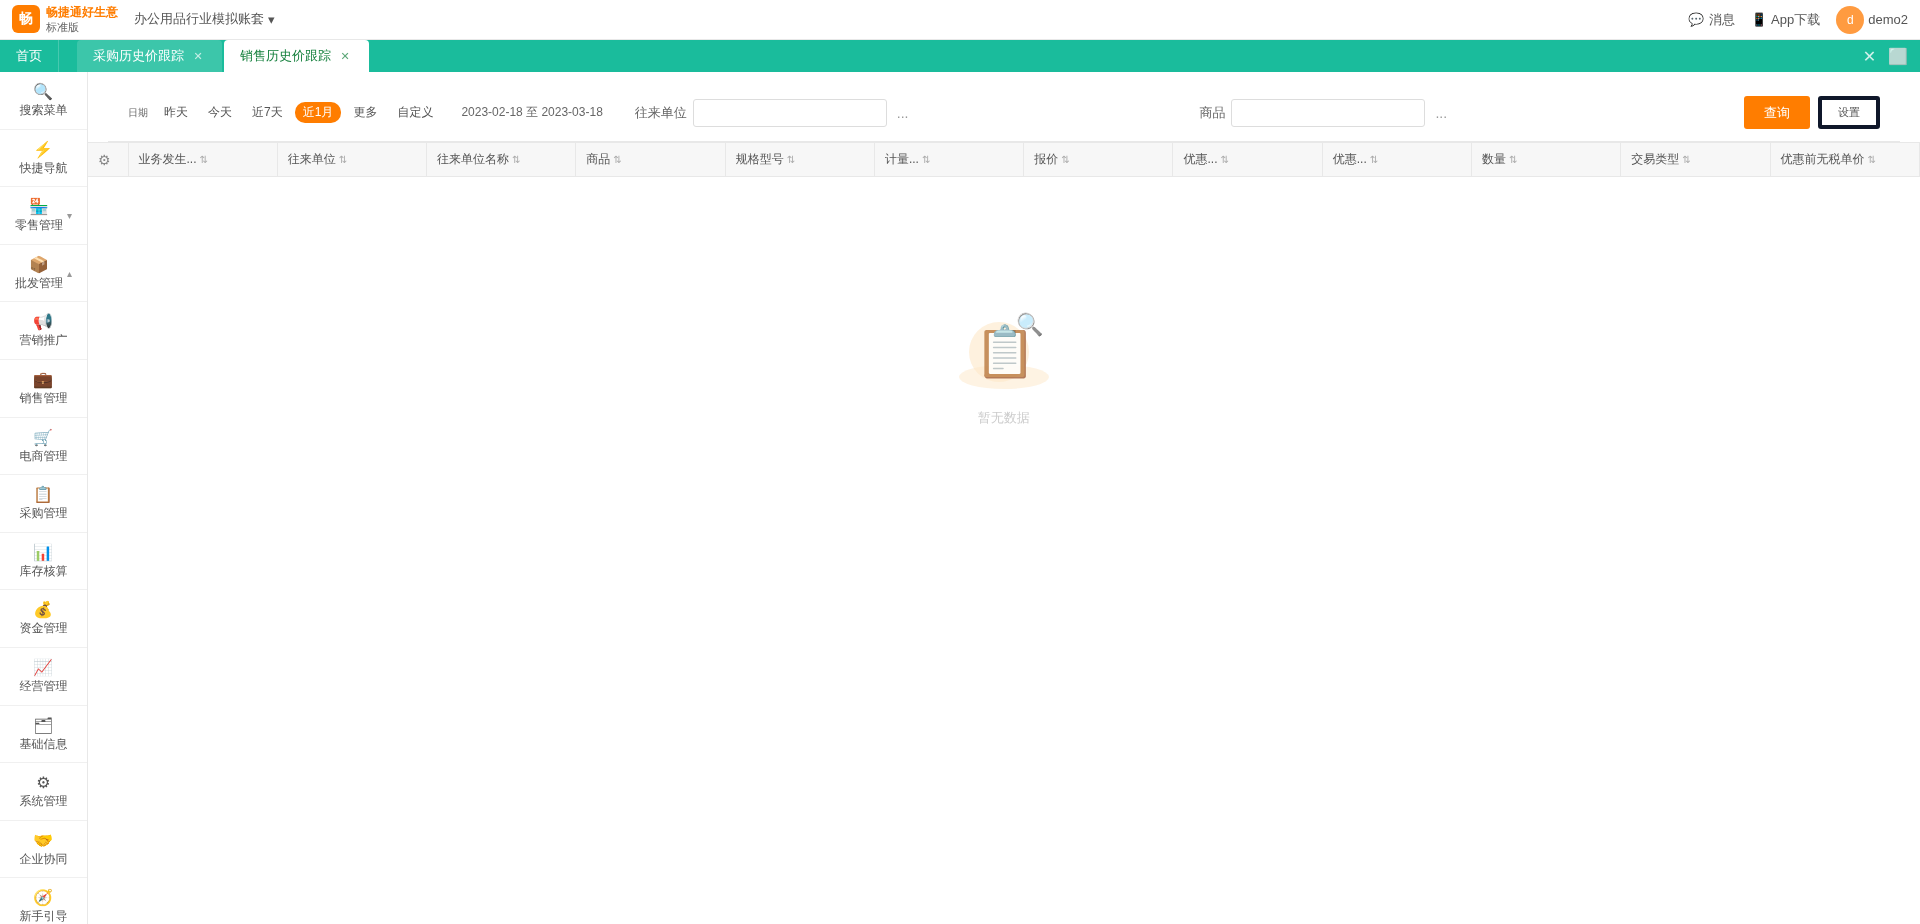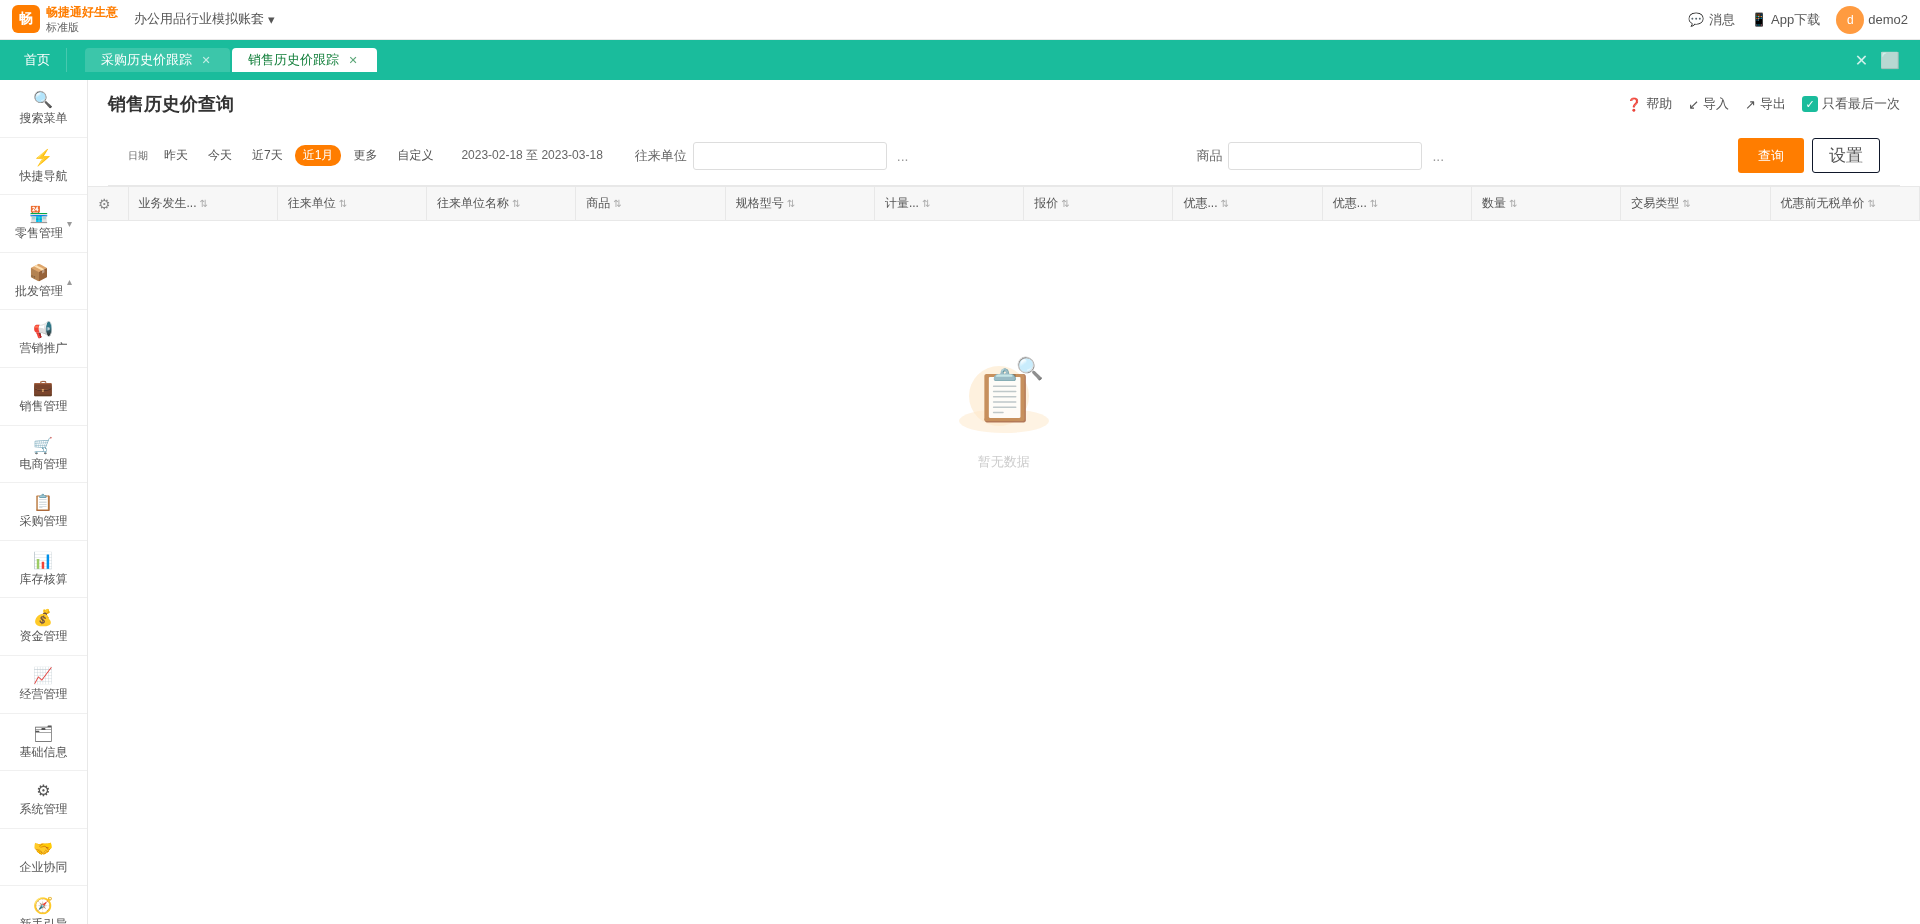--- a/index.html
+++ b/index.html
@@ -11,21 +11,21 @@
     .logo-area { display: flex; align-items: center; gap: 6px; }
     .logo-icon { width: 28px; height: 28px; background: #ff7d00; border-radius: 6px; display: flex; align-items: center; justify-content: center; color: white; font-size: 14px; font-weight: bold; }
     .logo-text { font-size: 11px; color: #666; line-height: 1.3; }
     .logo-text div:first-child { color: #ff7d00; font-weight: bold; font-size: 12px; }
     .app-selector { display: flex; align-items: center; gap: 4px; color: #555; font-size: 13px; cursor: pointer; padding: 4px 8px; border-radius: 4px; }
     .top-bar-right { display: flex; align-items: center; gap: 16px; color: #555; font-size: 13px; }
     .top-bar-action { display: flex; align-items: center; gap: 4px; cursor: pointer; color: #555; }
     .avatar { width: 28px; height: 28px; background: #ff9b40; border-radius: 50%; display: flex; align-items: center; justify-content: center; color: white; font-size: 12px; }
 
     
-    .tab-bar { height: 40px; background: #1abc9c; display: flex; align-items: stretch; padding: 8px; position: relative; }
+    .tab-bar { height: 32px; background: #1abc9c; display: flex; align-items: stretch; padding: 0; position: relative; }
     .tab { display: flex; align-items: center; padding: 0 16px; cursor: pointer; font-size: 13px; gap: 6px; position: relative; white-space: nowrap; }
     .tab.home { background: transparent; color: white; border-right: 1px solid rgba(255,255,255,0.2); }
     .tab.inactive { background: rgba(255,255,255,0.15); color: white; margin-left: 18px; border-radius: 4px 4px 0 0; }
     .tab.active { background: #fff; color: #15803d; margin-left: 2px; border-radius: 4px 4px 0 0; }
     .tab-close { width: 16px; height: 16px; display: flex; align-items: center; justify-content: center; border-radius: 50%; font-size: 11px; color: inherit; cursor: pointer; opacity: 0.7; }
     .tab-bar-actions { margin-left: auto; display: flex; align-items: center; gap: 4px; padding-right: 8px; }
     .tab-bar-btn { color: white; cursor: pointer; font-size: 16px; padding: 4px; opacity: 0.8; }
 
     
     .main-layout { display: flex; flex: 1; overflow: hidden; }
@@ -57,21 +57,21 @@
     .date-tabs { display: flex; align-items: center; gap: 4px; }
     .date-tab { padding: 2px 8px; border-radius: 3px; cursor: pointer; font-size: 12px; color: #555; }
     .date-tab.active { background: #ff7d00; color: white; border-radius: 10px; }
     .date-range { font-size: 12px; color: #666; margin-left: 4px; }
     .filter-input-group { display: flex; align-items: center; gap: 6px; flex: 1; }
     .filter-field-label { color: #666; font-size: 13px; white-space: nowrap; }
     .filter-input { height: 28px; border: 1px solid #ddd; border-radius: 3px; padding: 0 8px; font-size: 13px; min-width: 200px; color: #333; outline: none; }
     .filter-dots { color: #999; font-size: 14px; cursor: pointer; padding: 0 4px; }
     .filter-actions { display: flex; gap: 8px; margin-left: auto; }
     .btn-query { background: #ff7d00; color: white; border: none; border-radius: 3px; padding: 5px 20px; cursor: pointer; font-size: 13px; }
-    .btn-settings { background: white; color: #555; border: 1px solid #0f172a; border-radius: 3px; padding: 5px 16px; cursor: pointer; font-size: 17px; }
+    .btn-settings { background: white; color: #555; border: 4px solid #0f172a; border-radius: 3px; padding: 5px 16px; cursor: pointer; font-size: 11px; }
 
     
     .table-container { flex: 1; background: #fff; margin: 0; overflow: auto; }
     .data-table { width: 100%; border-collapse: collapse; table-layout: fixed; }
     .data-table th { background: #f7f7f7; border-bottom: 1px solid #e8e8e8; border-right: 1px solid #e8e8e8; padding: 8px 10px; font-size: 12px; color: #555; font-weight: normal; text-align: left; white-space: nowrap; cursor: pointer; position: sticky; top: 0; z-index: 1; }
     .data-table th .th-inner { display: flex; align-items: center; gap: 3px; }
     .sort-icon { font-size: 10px; color: #aaa; }
     .settings-th { width: 40px; background: #f7f7f7; border-bottom: 1px solid #e8e8e8; border-right: 1px solid #e8e8e8; padding: 8px; text-align: center; position: sticky; top: 0; z-index: 1; }
     .gear-icon-btn { cursor: pointer; color: #888; font-size: 14px; }
     .table-empty-row td { text-align: center; padding: 120px 20px; }
@@ -198,41 +198,20 @@
     <div class="sidebar-item">
       <span class="item-icon">🧭</span>
       <span class="item-label">新手引导</span>
     </div>
 
   </div>
 
   <div class="content-area">
 
     <div class="page-header">
-      <div class="page-title-row">
-        <h2 class="page-title">销售历史价查询</h2>
-        <div class="page-actions">
-          <div class="page-action">
-            <span>❓</span>
-            <span>帮助</span>
-          </div>
-          <div class="page-action">
-            <span>↙</span>
-            <span>导入</span>
-          </div>
-          <div class="page-action">
-            <span>↗</span>
-            <span>导出</span>
-          </div>
-          <div class="only-last-checkbox">
-            <div class="checkbox-checked">✓</div>
-            <span>只看最后一次</span>
-          </div>
-        </div>
-      </div>
 
       <div class="filter-row">
         <div class="filter-group">
           <span class="filter-label">日期</span>
           <div class="date-tabs">
             <span class="date-tab">昨天</span>
             <span class="date-tab">今天</span>
             <span class="date-tab">近7天</span>
             <span class="date-tab active">近1月</span>
             <span class="date-tab">更多</span>

